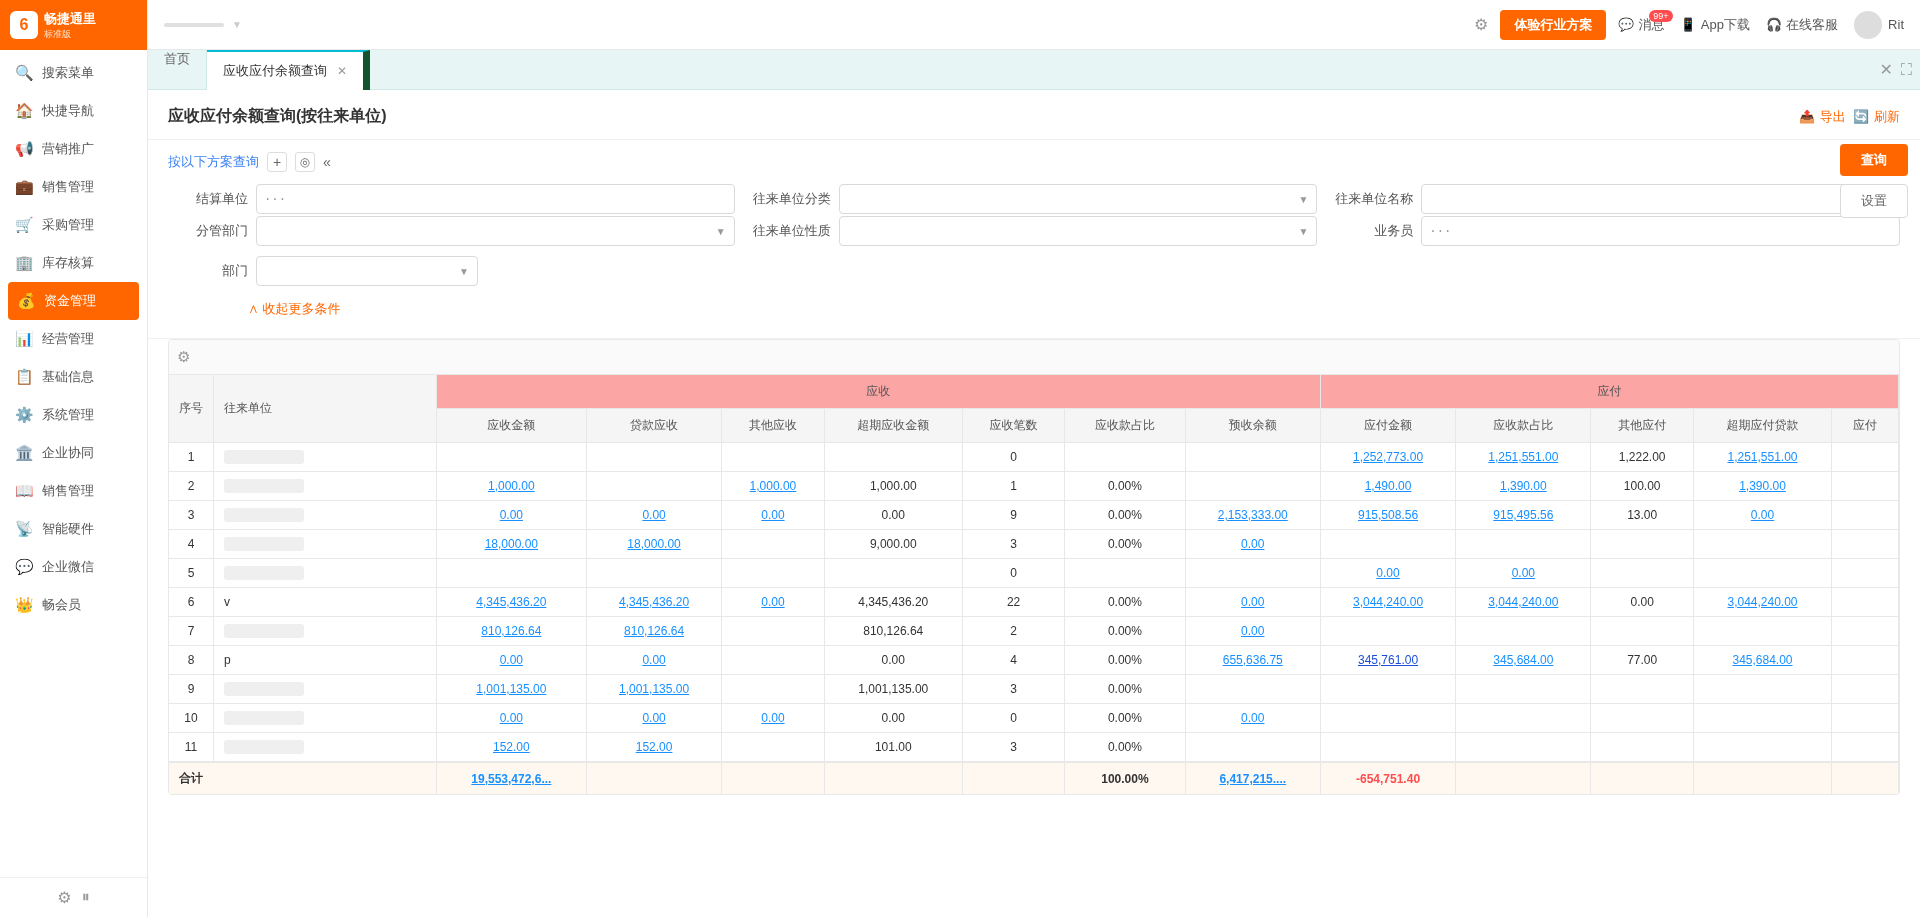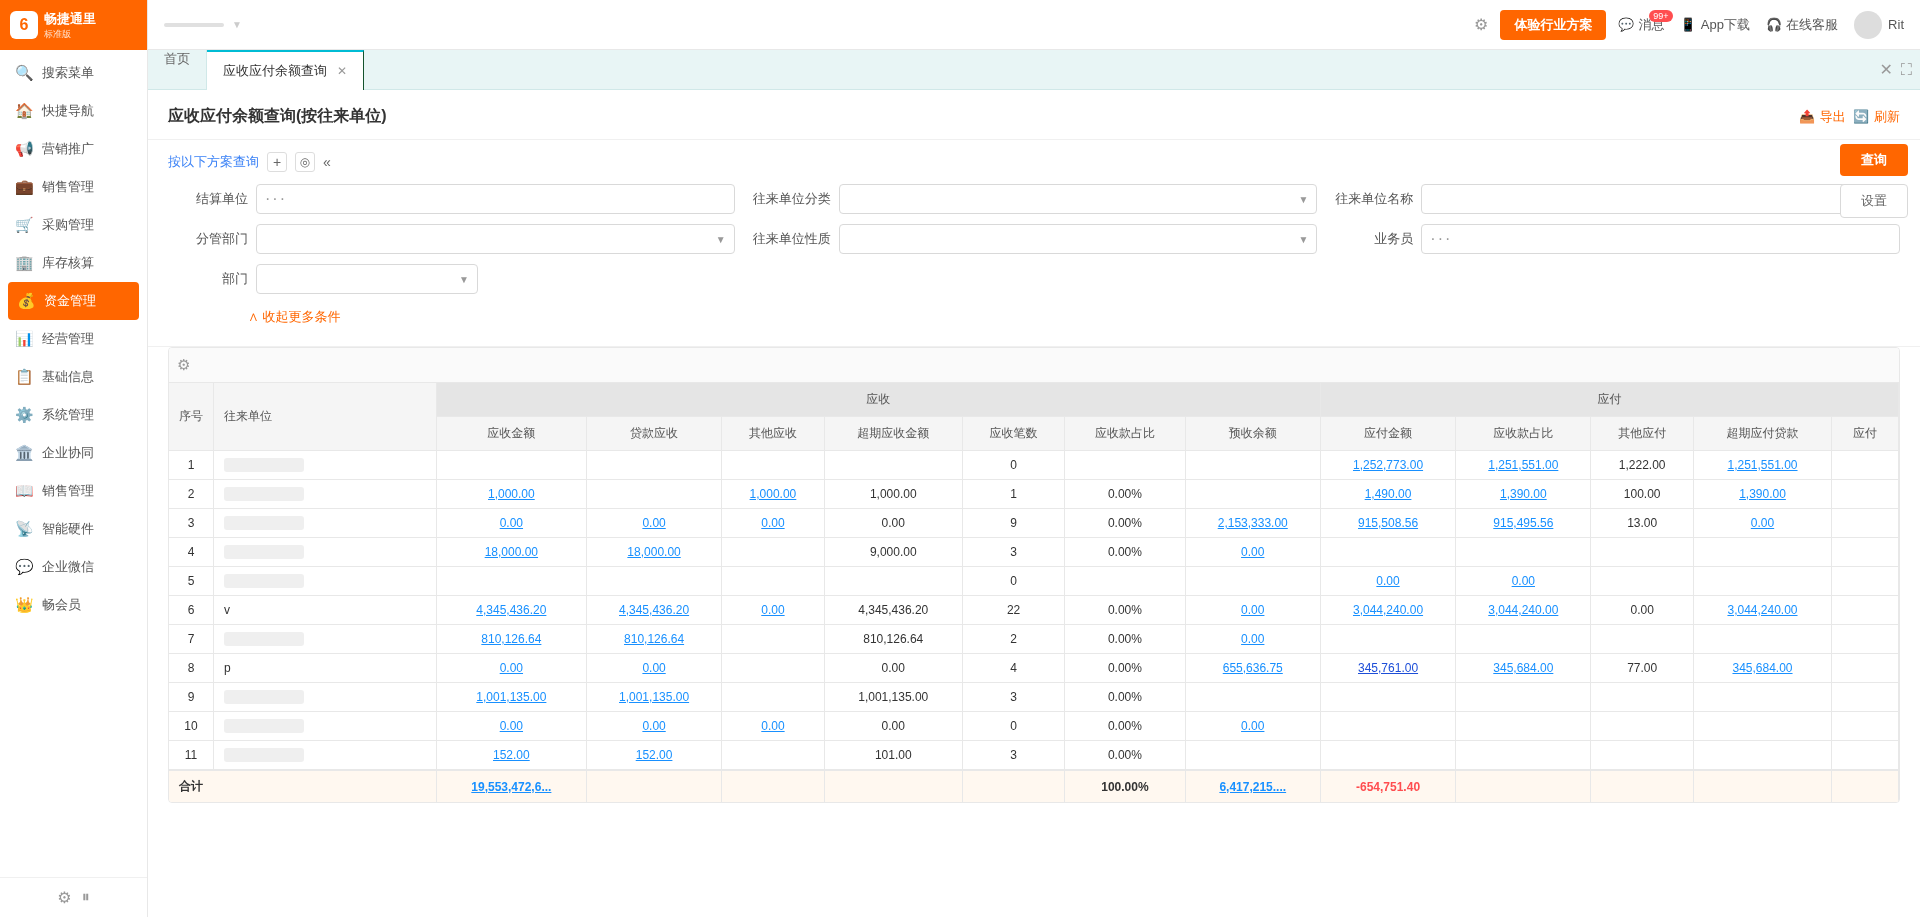--- a/index.html
+++ b/index.html
@@ -56,21 +56,21 @@
       position: fixed; left: 148px; top: 50px; right: 0; height: 40px;
       background: #e8f5f5; display: flex; align-items: center; z-index: 98;
       border-bottom: 1px solid #d0e8e8;
     }
     .tab-home {
       padding: 0 16px; height: 40px; display: flex; align-items: flex-start; color: #666;
       font-size: 13px; cursor: pointer; border-right: 1px solid #d0e8e8;
     }
     .tab-active {
       background: #fff; padding: 0 16px; height: 40px; display: flex; align-items: center;
-      color: #333; font-size: 13px; cursor: pointer; border-right: 1px solid #14532d;
+      color: #333; font-size: 13px; cursor: pointer; border-right: 7px solid #14532d;
       border-top: 2px solid #00bcd4; gap: 6px;
     }
     .tab-close { color: #999; font-size: 12px; cursor: pointer; margin-left: 4px; }
     .tab-bar-controls { margin-left: auto; display: flex; align-items: center; gap: 8px; padding-right: 8px; }
     .tab-bar-btn { color: #999; cursor: pointer; font-size: 16px; }
 
     
     .main {
       position: fixed; left: 148px; top: 90px; right: 0; bottom: 0;
       background: #f5f5f5; overflow-y: auto;
@@ -127,21 +127,21 @@
     .table-wrapper { border: 1px solid #e8e8e8; border-radius: 4px; overflow: hidden; }
     .table-toolbar { padding: 8px; background: #fafafa; border-bottom: 1px solid #e8e8e8; display: flex; align-items: center; }
     .table-settings-icon { color: #999; cursor: pointer; font-size: 15px; }
 
     table { width: 100%; border-collapse: collapse; font-size: 12px; }
     thead tr th {
       background: #f5f5f5; padding: 8px 10px; text-align: center; color: #555;
       border-right: 1px solid #e8e8e8; border-bottom: 1px solid #e8e8e8;
       font-weight: normal; white-space: nowrap;
     }
-    thead tr th.group-header { background: #e5e5e5; }
+    thead tr th.group-header { background: #fca5a5; }
     tbody tr td {
       padding: 7px 10px; border-right: 1px solid #e8e8e8; border-bottom: 1px solid #e8e8e8;
       text-align: center; color: #333; white-space: nowrap;
     }
     .col-index { width: 40px; }
     .col-partner { min-width: 150px; text-align: left; }
     tfoot tr td {
       padding: 7px 10px; border-right: 1px solid #e8e8e8; border-top: 2px solid #e8e8e8;
       background: #fff8f0; font-weight: bold; text-align: center; white-space: nowrap;
     }
@@ -298,21 +298,21 @@
         <div class="filter-add-btn">+</div>
         <div class="filter-schema-btn">◎</div>
         <div class="filter-collapse-btn">«</div>
       </div>
 
       <div style="display:flex; gap:20px;">
 
 
         <div style="flex:1;">
 
-          <div class="filter-row" style="margin-bottom:10px;">
+          <div class="filter-row" style="margin-bottom:2px;">
             <div class="filter-field">
               <span class="filter-field-label">结算单位</span>
               <div class="filter-input" style="min-width:180px;">
                 <span class="filter-input-dots">···</span>
               </div>
             </div>
             <div class="filter-field">
               <span class="filter-field-label">往来单位分类</span>
               <div class="filter-input" style="min-width:220px;">
                 <span></span>

